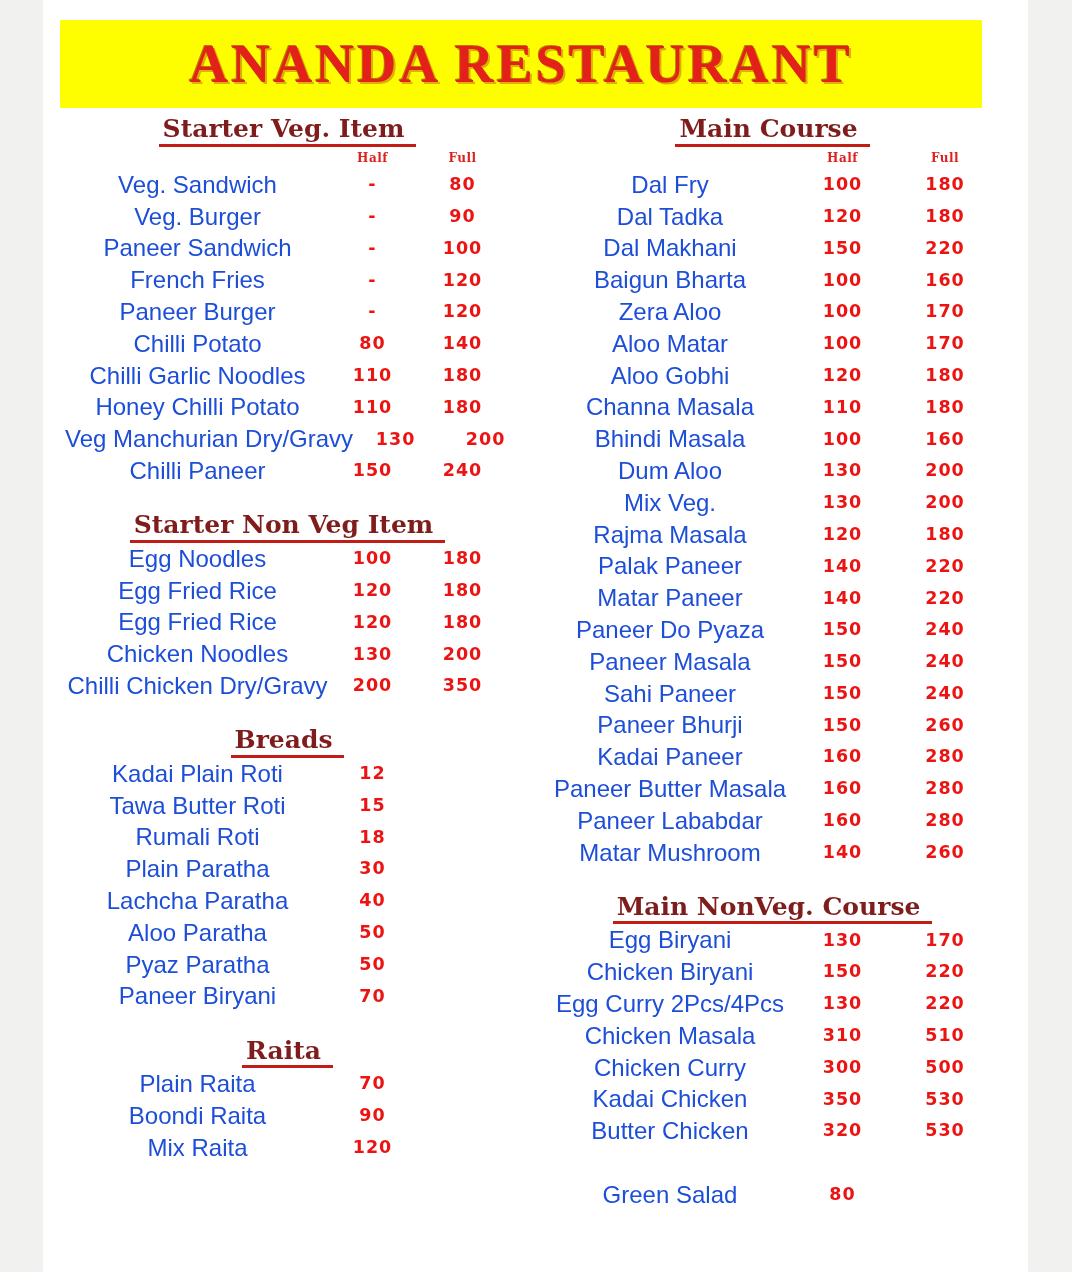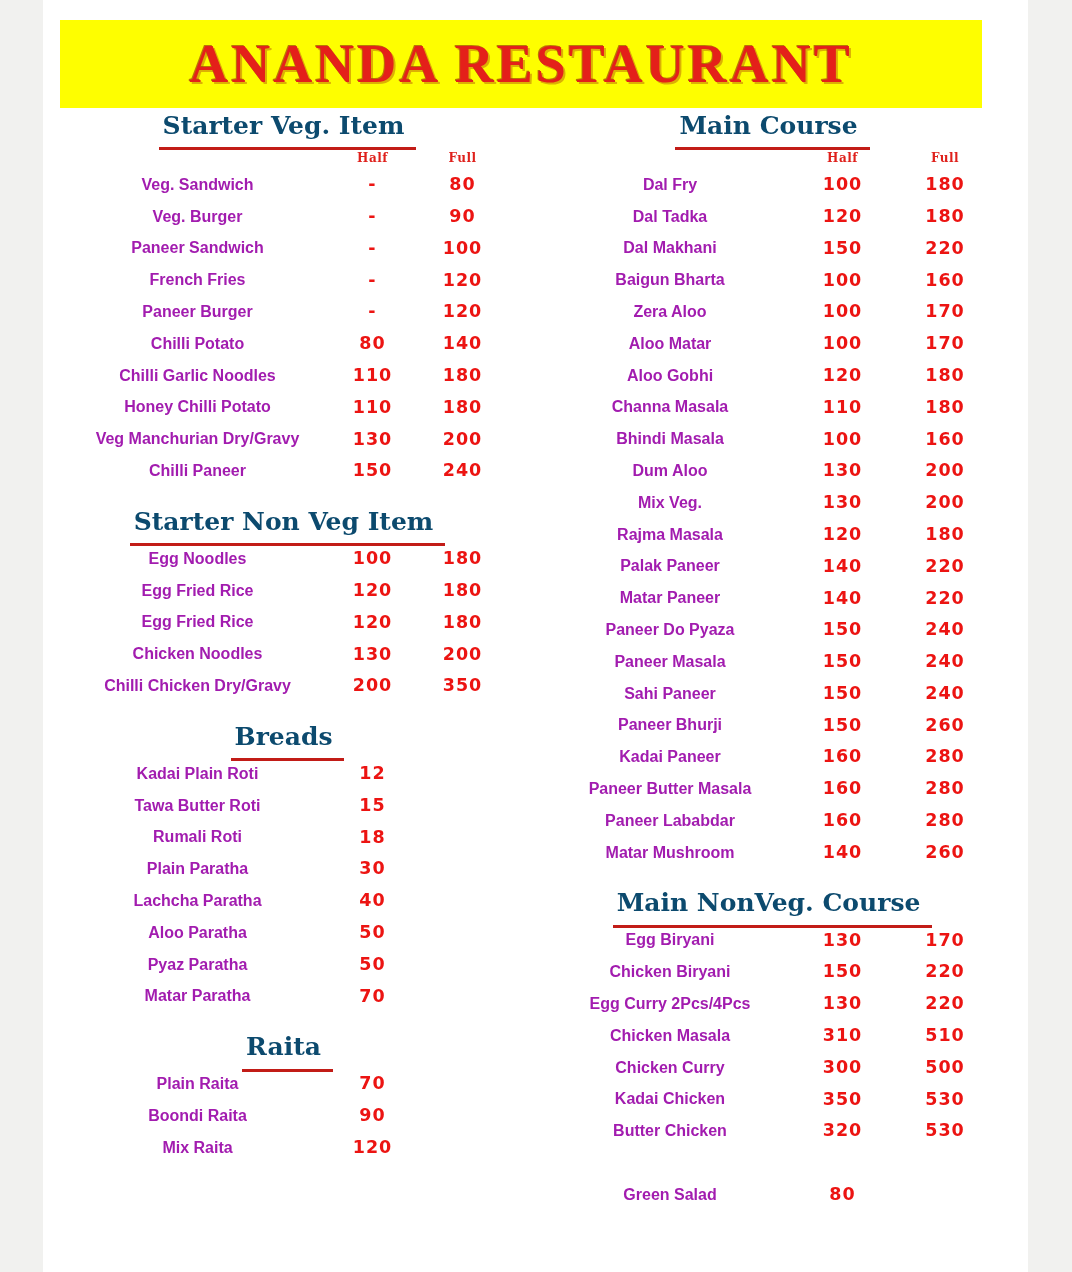--- a/index.html
+++ b/index.html
@@ -31,46 +31,46 @@
   .col-left{left:22px;width:445px;}
   .col-right{left:502px;width:455px;}
   .section{margin-top:24px;}
   .section:first-child{margin-top:0;}
   .section.no-heading{margin-top:32px;}
   .section-heading-row{height:32px;text-align:center;display:flex;align-items:center;justify-content:center;}
   .heading-text{
     font-family:"DejaVu Serif",serif;
     font-weight:bold;
     font-size:25px;
-    color:#0c4a6e;
+    color:#7f1d1d;
     border-bottom:3px solid #c21c17;
-    padding:0 12px 8px 4px;
+    padding:0 12px 1px 4px;
     line-height:1.1;
     white-space:nowrap;
   }
   .row{
     display:grid;
     height:31.8px;
     align-items:center;
   }
   .col-left .row{grid-template-columns:1fr 85px 95px;}
   .col-right .row{grid-template-columns:1fr 95px 110px;}
   .row.price-header-row{height:22px;}
   .price-header{
     font-family:"DejaVu Serif",serif;
     font-weight:bold;
     font-size:12px;
     color:#df211c;
     text-align:center;
     letter-spacing:0.5px;
   }
   .item-name{
-    font-size:16px;
-    font-weight:bold;
-    color:#a21caf;
+    font-size:24px;
+    font-weight:normal;
+    color:#1d4ed8;
     text-align:center;
     white-space:nowrap;
     line-height:1;
   }
   .price{
     font-family:"DejaVu Sans",sans-serif;
     font-size:17.5px;
     font-weight:bold;
     color:#ec1412;
     text-align:center;
@@ -209,21 +209,21 @@
           <span class="item-name">Aloo Paratha</span>
           <span class="price">50</span>
           <span class="price"></span>
         </div>
         <div class="row">
           <span class="item-name">Pyaz Paratha</span>
           <span class="price">50</span>
           <span class="price"></span>
         </div>
         <div class="row">
-          <span class="item-name">Matar Paratha</span>
+          <span class="item-name">Paneer Biryani</span>
           <span class="price">70</span>
           <span class="price"></span>
         </div>
       </section>
       <section class="section">
         <div class="section-heading-row">
           <span class="heading-text">Raita</span>
         </div>
         <div class="row">
           <span class="item-name">Plain Raita</span>

